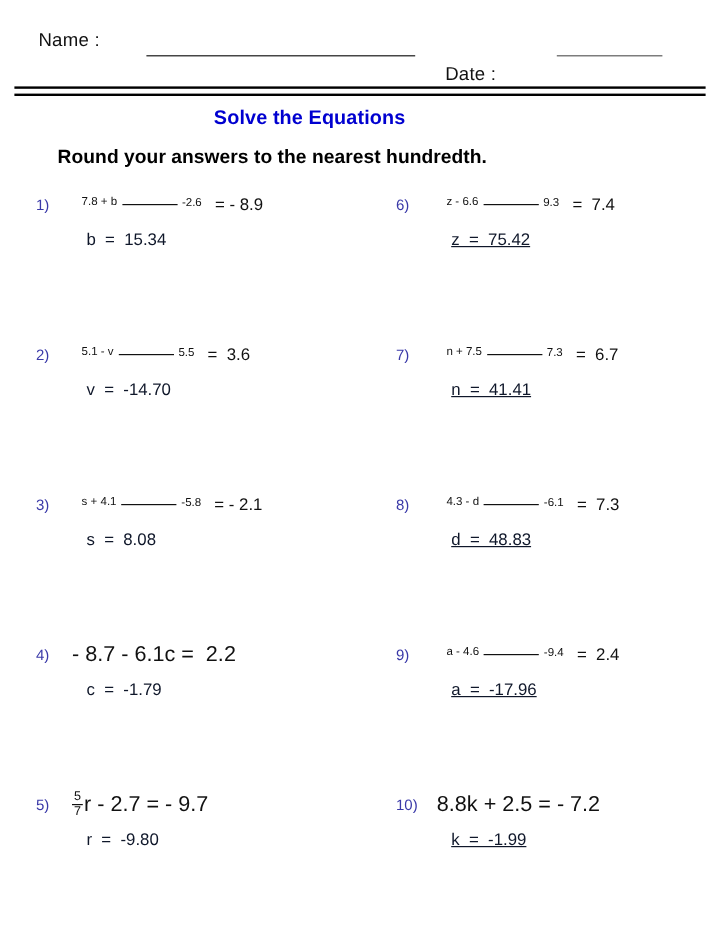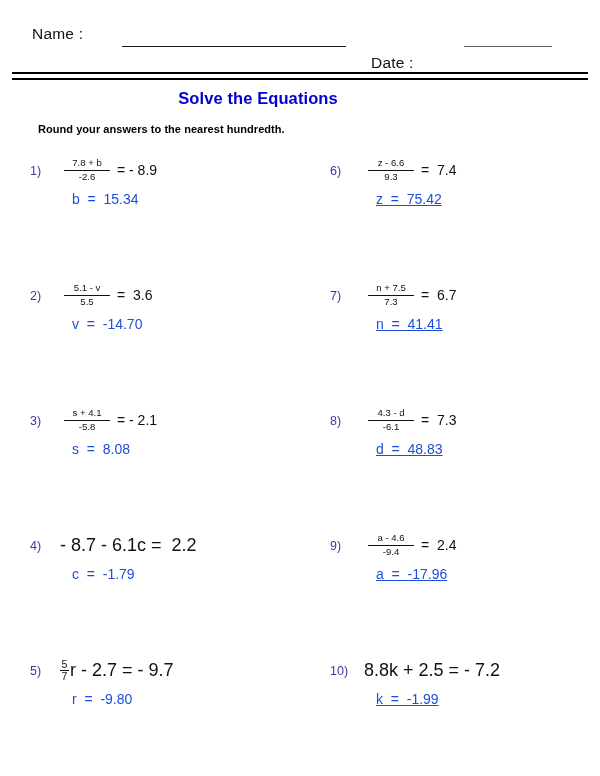--- a/index.html
+++ b/index.html
@@ -83,22 +83,22 @@
     font-size: 16.5px;
     font-weight: bold;
     color: #0000d0;
     letter-spacing: .1px;
   }
 
   
   .instruction {
     position: absolute;
     top: 123px;
-    left: 38px;
-    font-size: 11px;
+    left: 48px;
+    font-size: 16px;
     font-weight: bold;
     color: #000000;
     letter-spacing: .05px;
   }
 
   
   .problems {
     position: absolute;
     top: 152px;
     left: 0;
@@ -132,21 +132,21 @@
   .expr {
     display: flex;
     align-items: center;
     font-size: 14px;
     color: #111;
   }
 
   
   .frac {
     display: inline-flex;
-    flex-direction: column;
+    flex-direction: row;
     align-items: center;
     justify-content: center;
     margin: 0 4px;
     line-height: 1.05;
   }
   .frac .top {
     font-size: 9.6px;
     padding: 0 4px 1px 4px;
     white-space: nowrap;
   }
@@ -182,21 +182,21 @@
   }
   .plain {
     white-space: pre;
     font-size: 18px;
   }
   .answer {
     margin-left: 30px;
     margin-top: 3px;
     font-size: 14px;
     white-space: pre;
-    color: #1d4ed8;
+    color: #0f172a;
     padding-left: 12px;
   }
   .prob.right .answer { margin-left: 34px; text-decoration: underline; }
 </style>
 </head>
 <body>
 
 <div class="header">
   <span class="name-label">Name :</span>
   <span class="name-line"></span>

